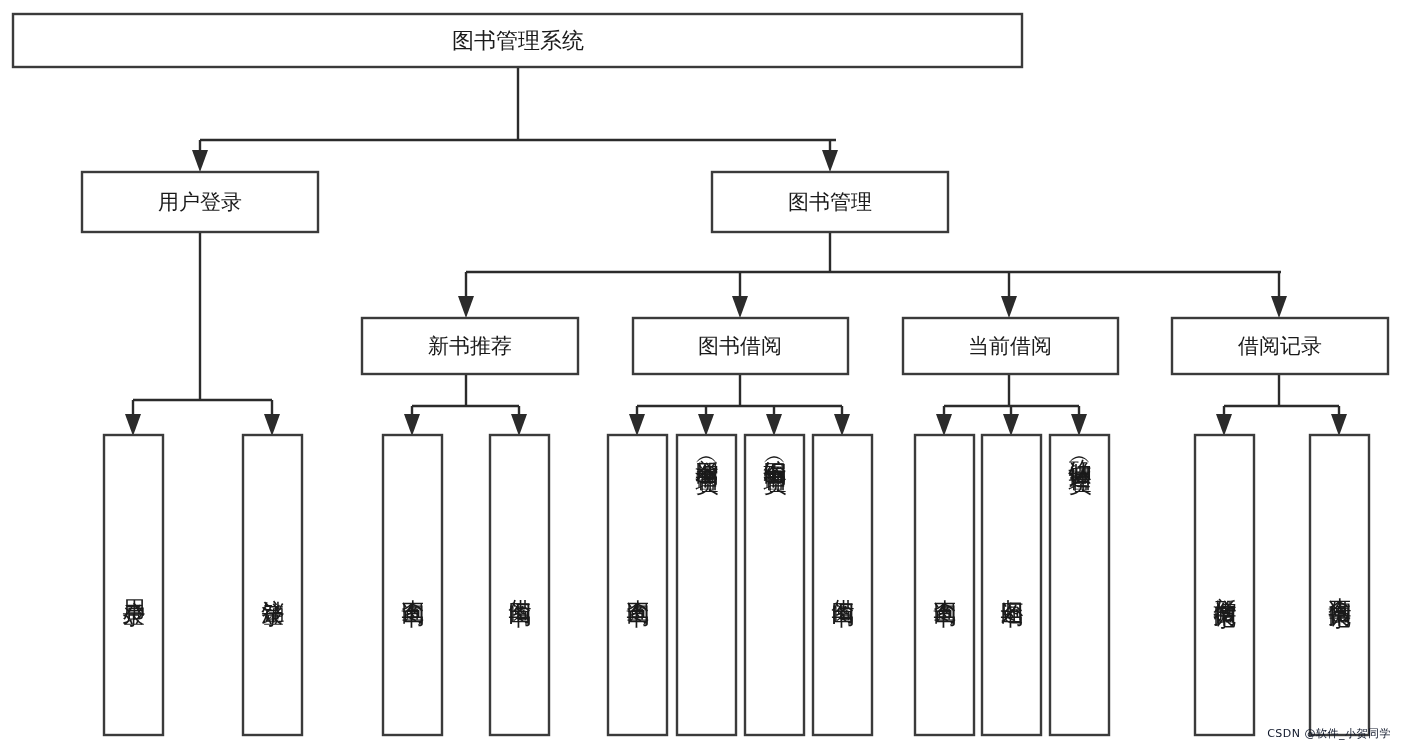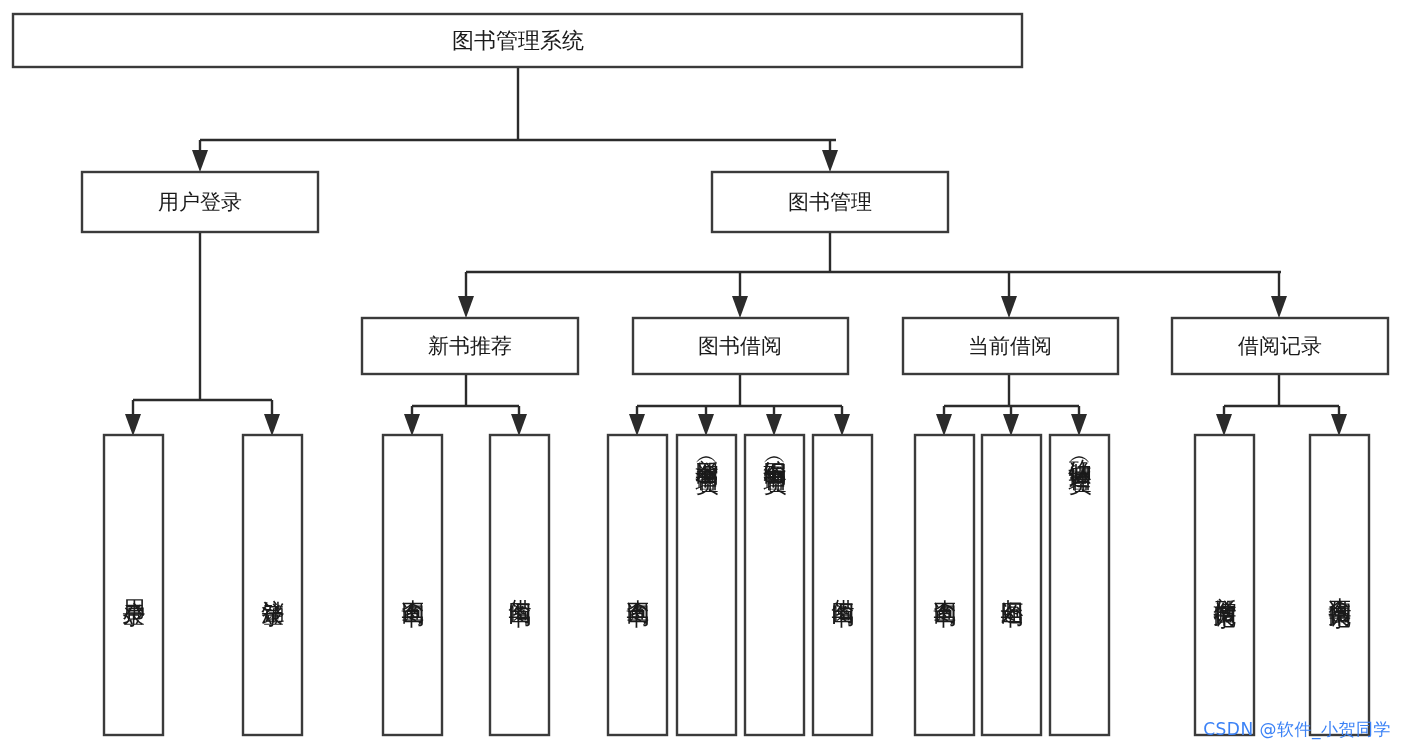--- a/index.html
+++ b/index.html
@@ -74,22 +74,22 @@
     letter-spacing: 2px;
     color: #1a1a1a;
     white-space: nowrap;
     text-align: left;
   }
   .watermark {
     position: absolute;
     right: 14px;
     bottom: 6px;
     font-family: "DejaVu Sans", "Liberation Sans", sans-serif;
-    font-size: 17px;
-    color: #3b82f6;
+    font-size: 11px;
+    color: #0f172a;
     letter-spacing: 0.5px;
     white-space: nowrap;
     user-select: none;
   }
 </style>
 </head>
 <body>
 
 <div id="diagram-root">
 

